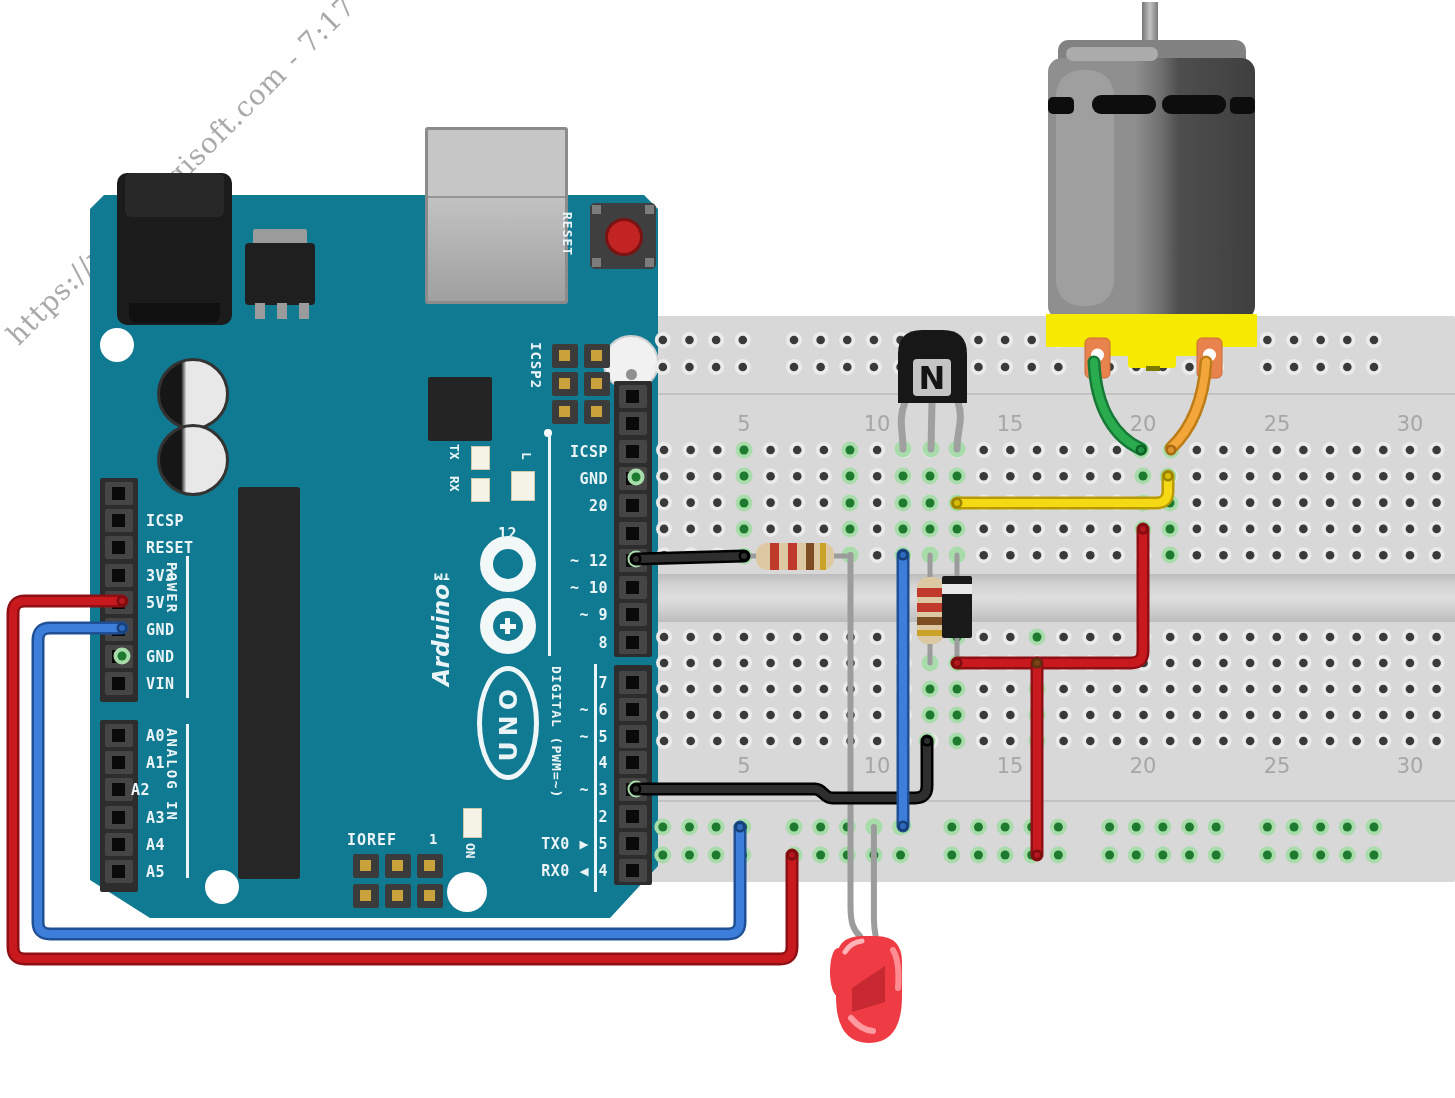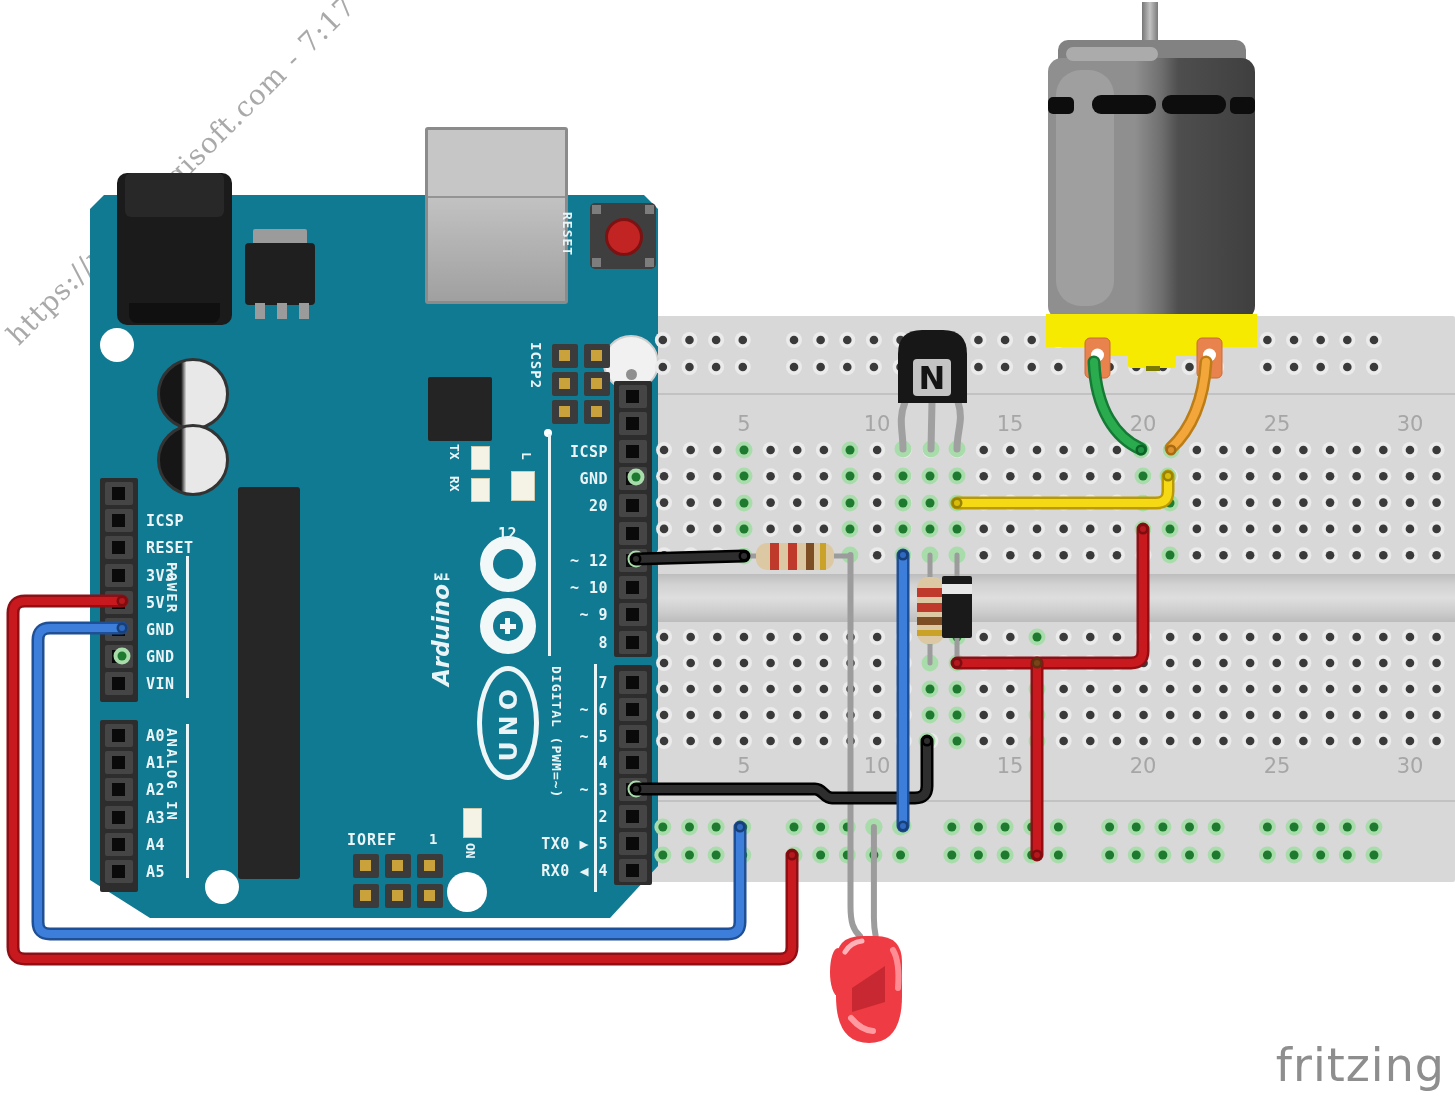--- a/index.html
+++ b/index.html
@@ -187,21 +187,21 @@
       <span class="pinlbl" style="left:146px;top:620px;">GND</span>
       <div class="pin" style="left:105px;top:645px;"></div>
       <span class="pinlbl" style="left:146px;top:647px;">GND</span>
       <div class="pin" style="left:105px;top:672px;"></div>
       <span class="pinlbl" style="left:146px;top:674px;">VIN</span>
       <div class="pin" style="left:105px;top:724px;"></div>
       <span class="pinlbl" style="left:146px;top:726px;">A0</span>
       <div class="pin" style="left:105px;top:751px;"></div>
       <span class="pinlbl" style="left:146px;top:753px;">A1</span>
       <div class="pin" style="left:105px;top:778px;"></div>
-      <span class="pinlbl" style="left:146px;top:780px;">A2</span>
+      <span class="pinlbl" style="left:131px;top:780px;">A2</span>
       <div class="pin" style="left:105px;top:806px;"></div>
       <span class="pinlbl" style="left:146px;top:808px;">A3</span>
       <div class="pin" style="left:105px;top:833px;"></div>
       <span class="pinlbl" style="left:146px;top:835px;">A4</span>
       <div class="pin" style="left:105px;top:860px;"></div>
       <span class="pinlbl" style="left:146px;top:862px;">A5</span>
       <div class="pin" style="left:619px;top:385px;"></div>
       <div class="pin" style="left:619px;top:412px;"></div>
       <div class="pin" style="left:619px;top:440px;"></div>
       <span class="pinlbl" style="left:498px;top:442px;width:110px;text-align:right;">ICSP</span>
@@ -1277,14 +1277,13 @@
         <circle cx="957" cy="503" r="3" fill="#d8bd08"></circle>
         <circle cx="1168" cy="476" r="5.5" fill="#9a8300"></circle>
         <circle cx="1168" cy="476" r="3" fill="#d8bd08"></circle>
         <circle cx="1141" cy="450" r="5.5" fill="#0c6326"></circle>
         <circle cx="1141" cy="450" r="3" fill="#1d9342"></circle>
         <circle cx="1171" cy="450" r="5.5" fill="#a86a12"></circle>
         <circle cx="1171" cy="450" r="3" fill="#d9922e"></circle>
       </g>
   </svg>
 
-  <div class="fritz">fritzing</div>
 </div>
 
 </body></html>

